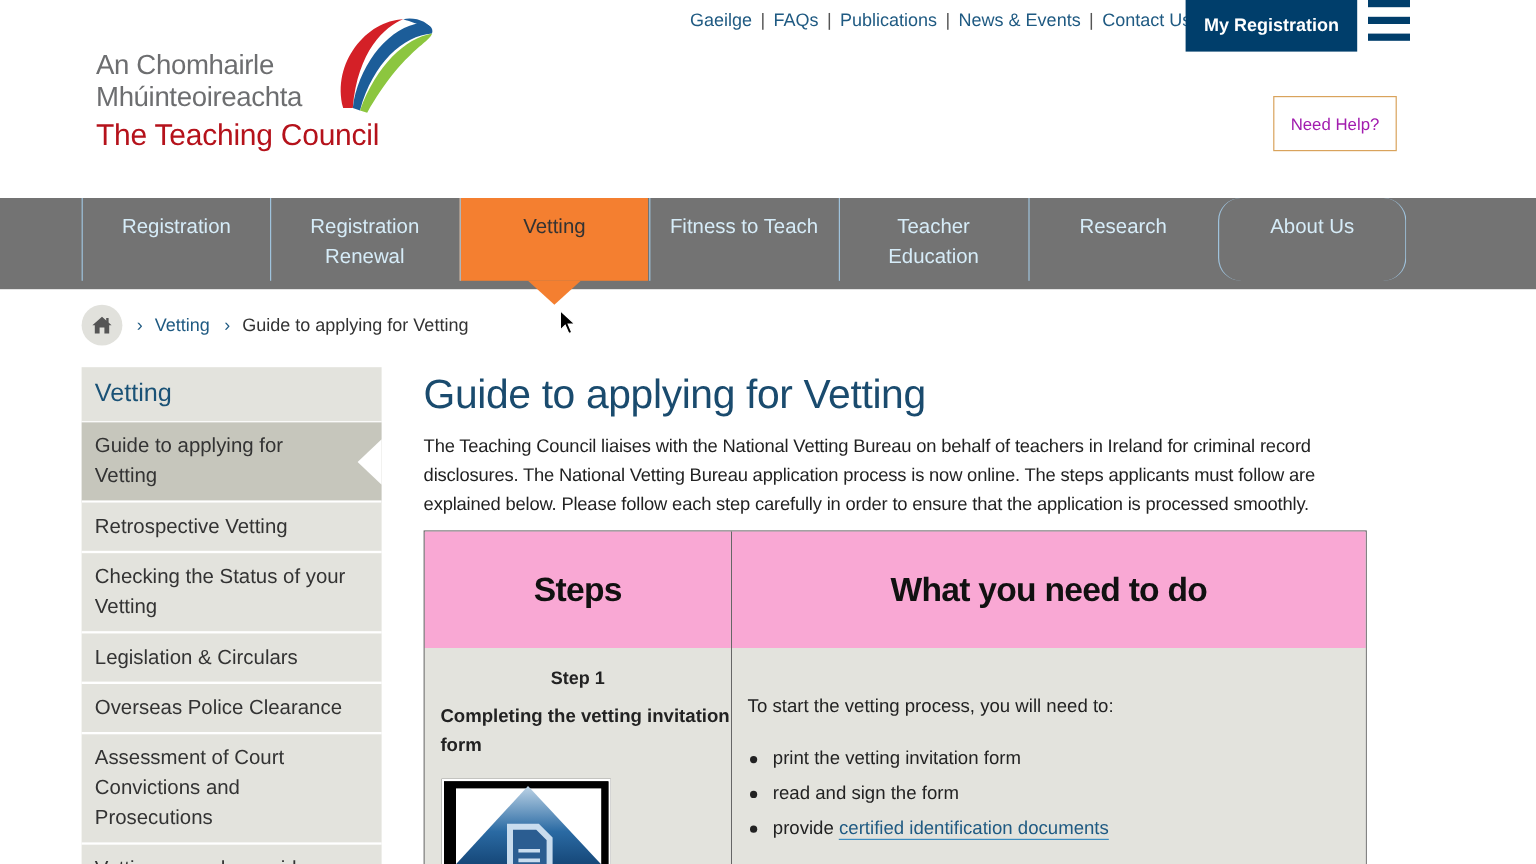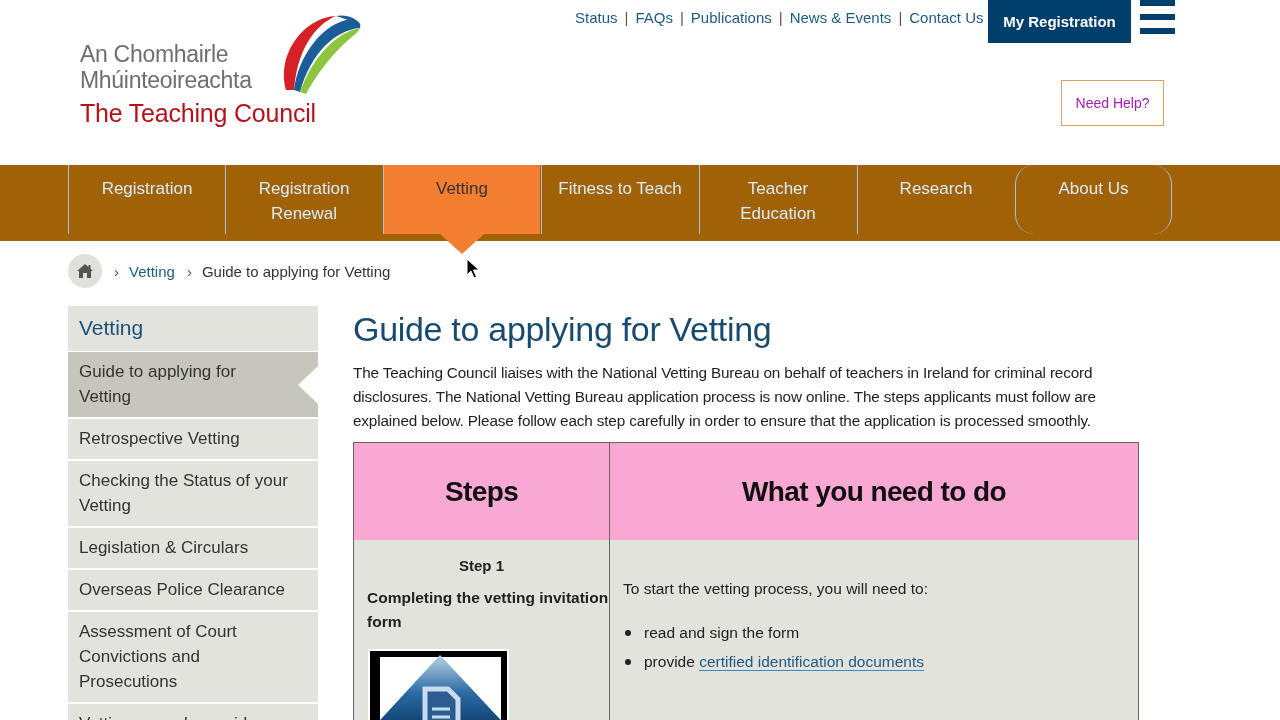--- a/index.html
+++ b/index.html
@@ -23,21 +23,21 @@
   .hamburger { position: absolute; left: 1140px; top: 0; width: 36px; height: 36px; }
   .hamburger span { position: absolute; left: 0; width: 35px; height: 6px; background: #003e6b; }
 
   .search { position: absolute; left: 529px; top: 80px; width: 519px; height: 46px; border: 1px solid #d9a35c; display: flex; }
   .search input { flex: 1; border: none; outline: none; padding-left: 16px; font-size: 14px; color: #999; font-family: "Liberation Sans", sans-serif; background: transparent; }
   .search input::placeholder { color: #999; }
   .search .sbtn { width: 45px; height: 44px; border-left: 1px solid #d9a35c; display: flex; align-items: center; justify-content: center; }
   .needhelp { position: absolute; left: 1061px; top: 80px; width: 103px; height: 46px; border: 1px solid #d9a35c; font-size: 14px; font-weight: normal; color: #a21caf; display: flex; align-items: center; justify-content: center; }
 
   
-  .nav { position: absolute; left: 0; top: 165px; width: 1280px; height: 76px; background: #a16207; }
+  .nav { position: absolute; left: 0; top: 165px; width: 1280px; height: 76px; background: #737373; }
   .nav .item { position: absolute; top: 0; height: 69px; width: 157px; color: #d6ecf8; font-size: 17px; text-align: center; line-height: 25px; padding-top: 11px; border-left: 1px solid #9fc3dd; }
   .nav .item.active { background: #f47f30; color: #333; }
   .nav .item.last { border-right: 1px solid #9fc3dd; }
   .nav .arrow { position: absolute; left: 440px; top: 69px; width: 0; height: 0; border-left: 22px solid transparent; border-right: 22px solid transparent; border-top: 20px solid #f47f30; }
 
   
   .crumbs { position: absolute; left: 68px; top: 254px; height: 34px; display: flex; align-items: center; font-size: 15px; }
   .crumbs .home { width: 34px; height: 34px; border-radius: 50%; background: #e1e1dc; display: flex; align-items: center; justify-content: center; }
   .crumbs .chev { margin: 0 10px 0 12px; color: #1f5a82; font-size: 15px; }
   .crumbs .link { color: #1f5a82; }
@@ -81,21 +81,21 @@
       <path d="M18 78 C 22 45, 45 14, 70 8 C 80 6, 86 10, 84 16 C 60 18, 35 40, 24 80 Z" fill="#1c5d99"></path>
       <path d="M24 80 C 38 42, 62 20, 84 16 C 82 24, 60 30, 30 82 Z" fill="#8cc63f"></path>
       <path d="M60 4 C 70 2, 82 6, 84 14 C 74 8, 66 6, 60 4 Z" fill="#1c5d99"></path>
     </svg>
     <div class="irish l1">An Chomhairle</div>
     <div class="irish l2">Mhúinteoireachta</div>
     <div class="english">The Teaching Council</div>
   </div>
 
   <div class="toplinks" style="left:575px; right:auto;">
-    <a>Status</a>
+    <a>Gaeilge</a>
     <span class="sep">|</span>
     <a>FAQs</a>
     <span class="sep">|</span>
     <a>Publications</a>
     <span class="sep">|</span>
     <a>News &amp; Events</a>
     <span class="sep">|</span>
     <a>Contact Us</a>
   </div>
 
@@ -177,20 +177,21 @@
           <line x1="62" y1="66" x2="80" y2="66" stroke="#c9dcee" stroke-width="3"></line>
         </svg>
       </div>
     </div>
   </div>
   <div class="col2">
     <div class="head">What you need to do</div>
     <div class="body">
       <div class="todo-intro">To start the vetting process, you will need to:</div>
       <ul class="todo-list">
+        <li><span>print the vetting invitation form</span></li>
         <li><span>read and sign the form</span></li>
         <li><span>provide </span><a>certified identification documents</a></li>
       </ul>
     </div>
   </div>
 </div>
 
 <svg class="cursor" width="14" height="22" viewBox="0 0 14 22">
   <path d="M1 1 L1 17 L5 13 L8 20 L10.5 19 L7.5 12 L13 12 Z" fill="#000" stroke="#fff" stroke-width="1"></path>
 </svg>

